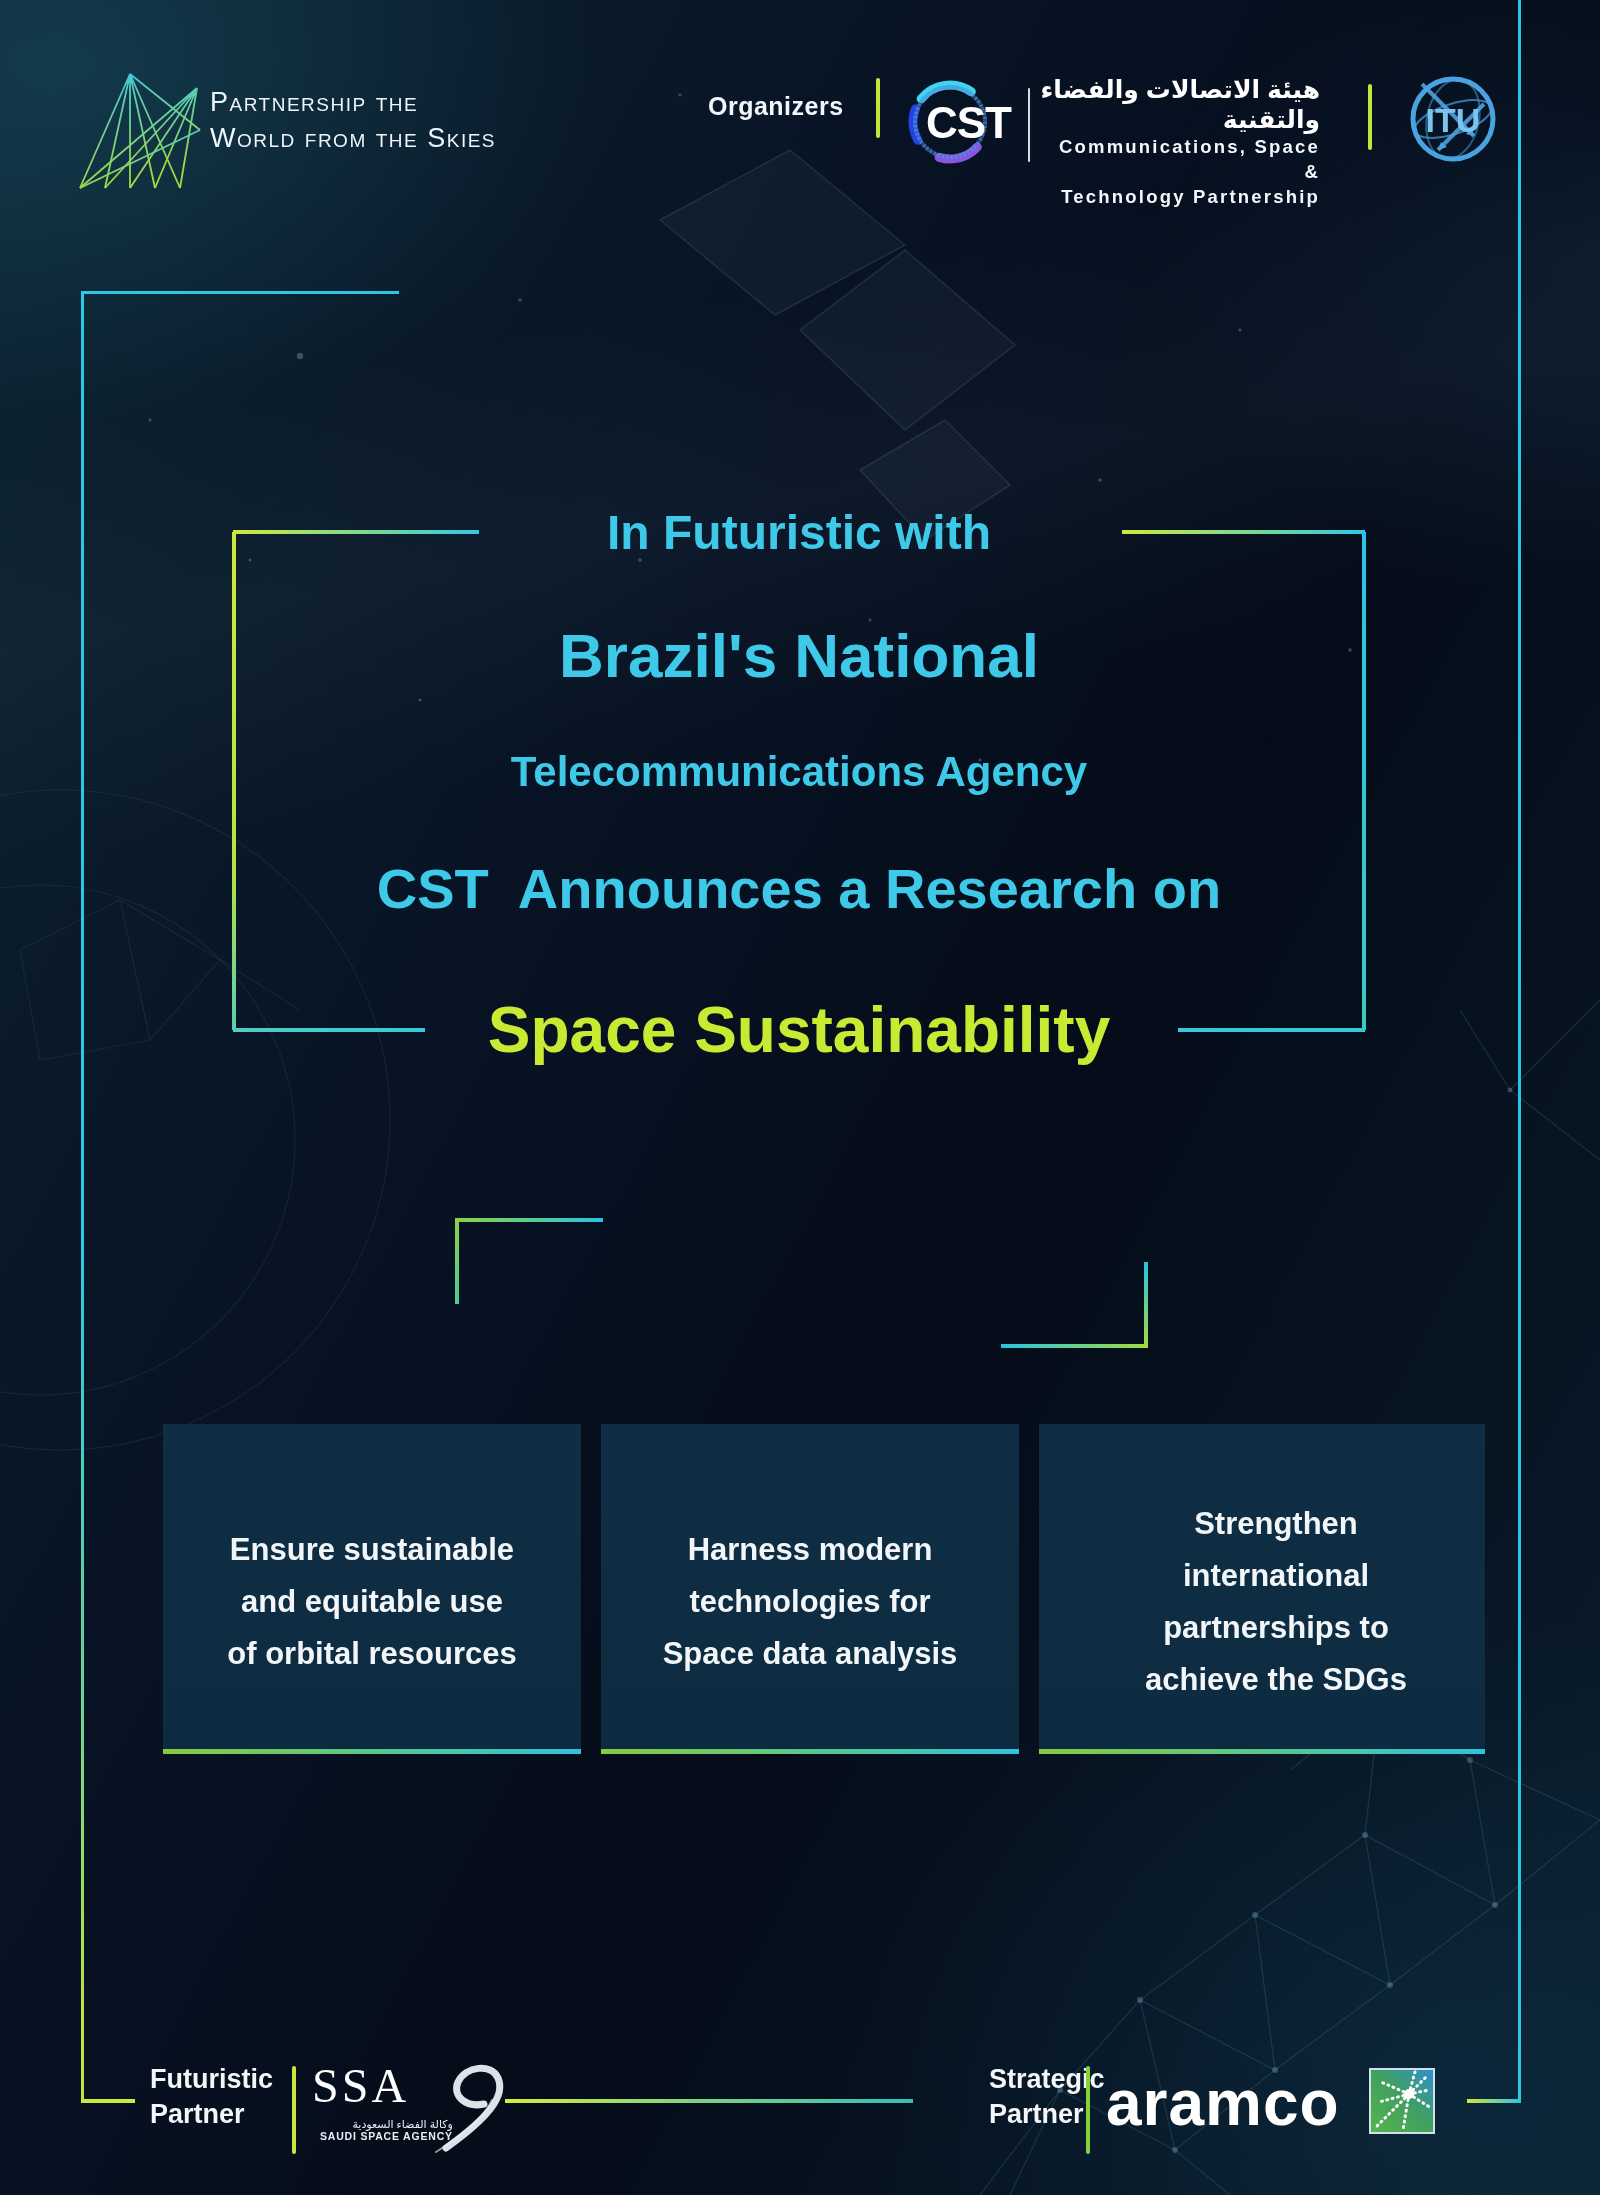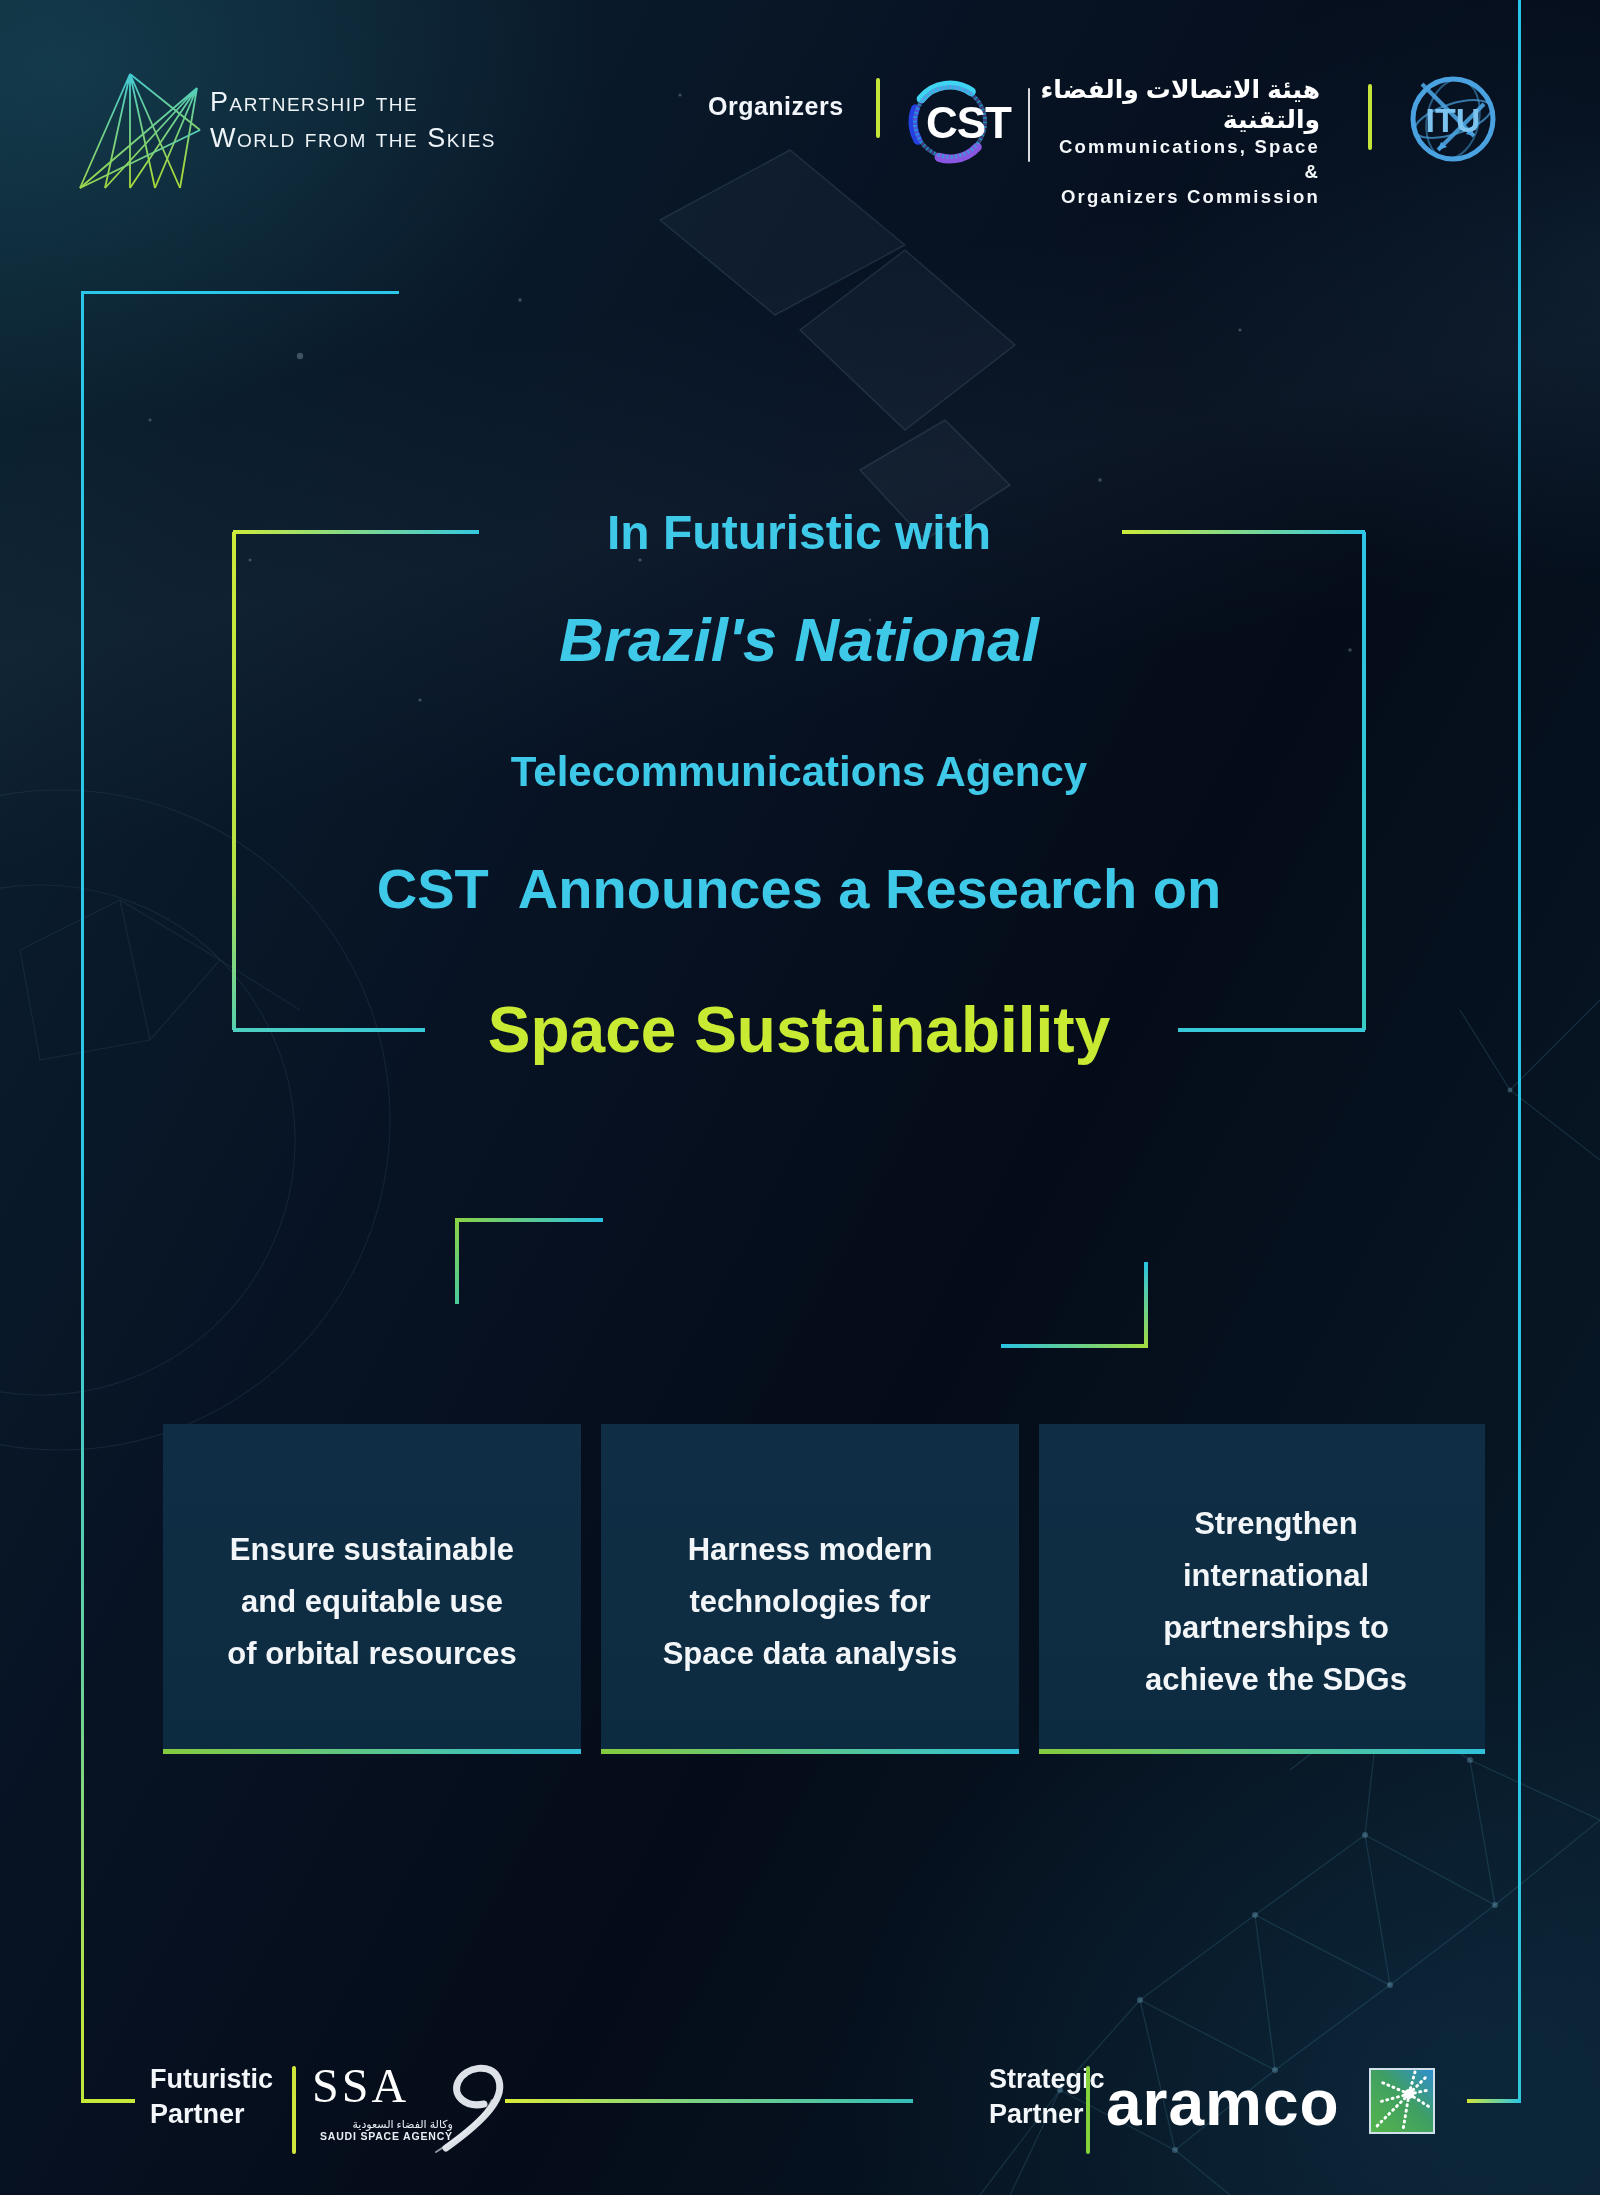--- a/index.html
+++ b/index.html
@@ -38,21 +38,21 @@
   .seg{position:absolute;}
   .seg-tl{top:-2px;left:0;width:246px;height:4px;background:linear-gradient(90deg,#cdea3a,#35c8e0);}
   .seg-tr{top:-2px;right:0;width:243px;height:4px;background:linear-gradient(90deg,#cdea3a,#2fc7e6);}
   .seg-lv{top:0;left:-1px;width:4px;height:100%;background:linear-gradient(180deg,#cdea3a 0%,#b7e243 68%,#57cfae 100%);}
   .seg-rv{top:0;right:-1px;width:4px;height:100%;background:linear-gradient(180deg,#2cc3e6,#38cbc2);}
   .seg-bl{bottom:-2px;left:0;width:192px;height:4px;background:linear-gradient(90deg,#4ecfc0,#37c9d8);}
   .seg-br{bottom:-2px;right:0;width:187px;height:4px;background:#37c9d8;}
   .ann-line{position:absolute;left:50%;transform:translate(-50%,-50%);white-space:nowrap;
     font-weight:700;color:#3fc9e9;text-align:center;}
   .ann1{top:0;font-size:48px;}
-  .ann2{top:107px;font-size:62px;font-style:italic;}
+  .ann2{top:123px;font-size:62px;}
   .ann3{top:240px;font-size:42px;}
   .ann4{top:356px;font-size:56px;}
   .ann5{top:498px;font-size:64px;color:#c9ea33;}
   
   .obj-banner{left:468px;top:1230px;width:657px;height:105px;
     background:linear-gradient(90deg,#35431f 0%,#1d4f4a 55%,#155a6c 100%);
     display:flex;align-items:center;justify-content:center;}
   .obj-banner span{font-size:52px;font-weight:700;letter-spacing:8px;color:#fff;}
   .acc-tl-h{left:455px;top:1218px;width:148px;height:4px;background:linear-gradient(90deg,#8bd244,#29c3e2);}
   .acc-tl-v{left:455px;top:1218px;width:4px;height:86px;background:linear-gradient(180deg,#8bd244,#4aca9c);}
@@ -173,21 +173,21 @@
       <circle cx="50" cy="62" r="35" stroke="#7a62d8" stroke-width="4" pathLength="100" stroke-dasharray="0.9 1.1" stroke-dashoffset="-33" opacity="0.55"></circle>
     </g>
     <text x="26" y="78" font-family="Liberation Sans, DejaVu Sans, sans-serif" font-size="44" font-weight="800" fill="#ffffff" letter-spacing="-1">CST</text>
   </svg>
 
   <div class="abs vdiv div-white"></div>
 
   <div class="abs commission">
     <div class="ar">هيئة الاتصالات والفضاء والتقنية</div>
     <div class="en">Communications, Space &amp;</div>
-    <div class="en">Organizers Commission</div>
+    <div class="en">Technology Partnership</div>
   </div>
 
   <div class="abs vdiv div-green2"></div>
 
   <svg class="abs" style="left:1408px;top:74px" width="90" height="90" viewBox="0 0 90 90">
     <g stroke="#4aa3e0" fill="none">
       <circle cx="45" cy="45" r="40" stroke-width="5"></circle>
       <ellipse cx="45" cy="45" rx="40" ry="15" stroke-width="2" opacity="0.7" transform="rotate(-18 45 45)"></ellipse>
       <ellipse cx="45" cy="45" rx="26" ry="40" stroke-width="2" opacity="0.5" transform="rotate(12 45 45)"></ellipse>
       <path d="M14,10 L66,62" stroke-width="4" opacity="0.9"></path>

